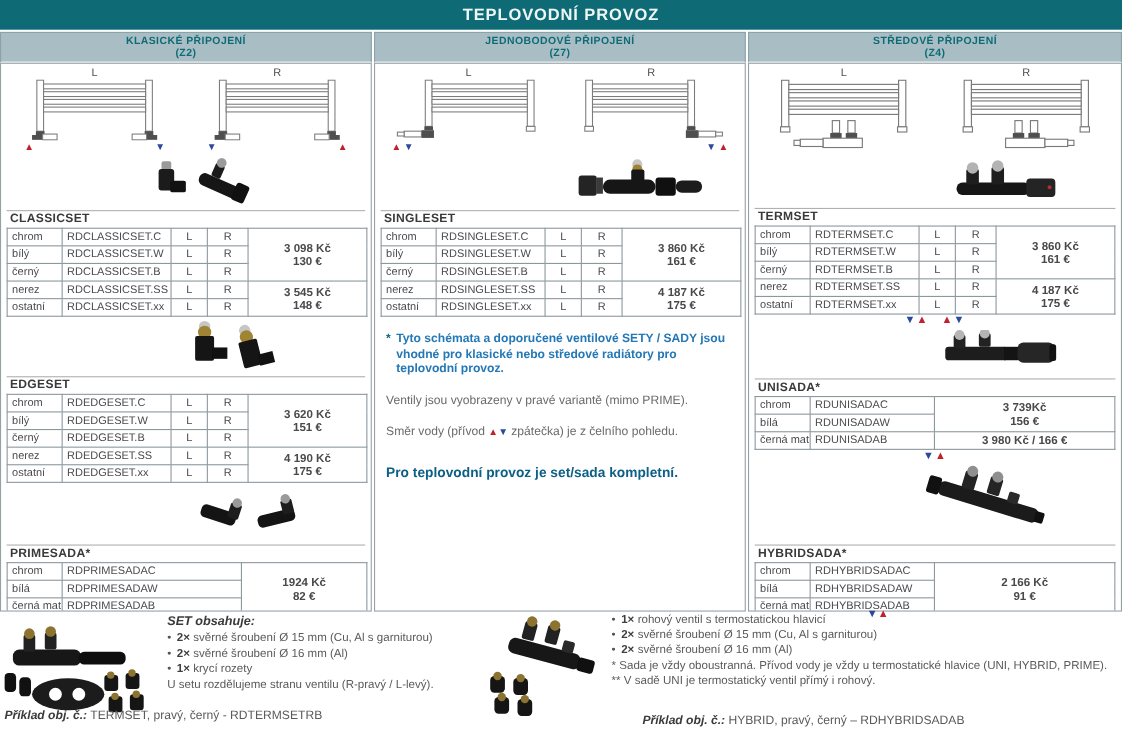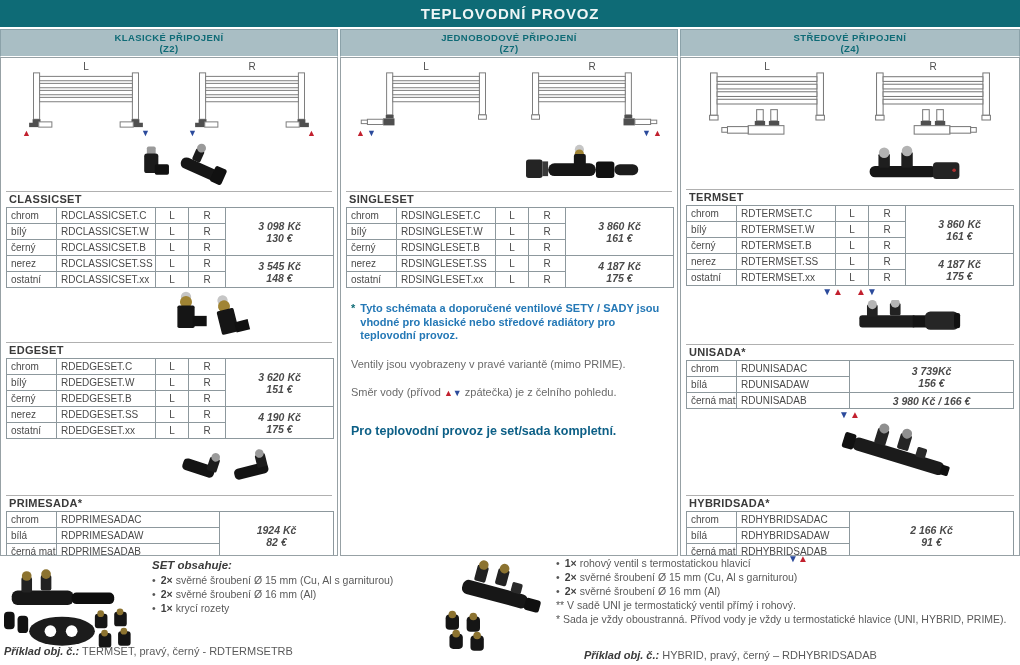--- a/index.html
+++ b/index.html
@@ -32,21 +32,21 @@
   .ph-term{margin-left:160px;height:46px;}
   .ph-uni{justify-content:flex-end;margin-right:26px;height:44px;}
   .ph-hyb{justify-content:flex-end;margin-right:30px;height:72px;}
   
   .prod-name{font-weight:bold;font-size:11px;color:#3a3a3a;margin:2px 5px 0;
        padding:1px 3px;border-top:1px solid #b0b0b0;letter-spacing:.3px;height:13px;}
   table.ptable{border-collapse:collapse;margin:0 5px;width:328px;font-size:10px;
        color:#4a4a4a;table-layout:fixed;}
   .ptable td{border:1px solid #8d989d;padding:0 4px;height:15px;overflow:hidden;white-space:nowrap;}
   td.lr{text-align:center;padding:0;}
-  td.price{text-align:center;font-weight:bold;font-size:10.5px;line-height:12px;font-style:italic;}
+  td.price{text-align:center;font-weight:bold;font-size:10.5px;line-height:12px;}
   col.w-color{width:50px;} col.w-code{width:99px;} col.w-l{width:33px;} col.w-r{width:37px;}
   col.w-code3{width:113px;}
   
   .notes{padding:14px 14px 0 10px;font-size:11px;line-height:13.5px;}
   .note1{display:flex;gap:5px;color:#2478b6;font-weight:bold;}
   .note1 .star{color:#0e6b76;}
   .note2,.note3{margin-top:15px;color:#6a6a6a;}
   .note3 .ar{font-size:9px;}
   .note4{margin-top:24px;color:#0c5f86;font-weight:bold;font-size:12.5px;}
   .arrow-row{text-align:center;font-size:10px;height:12px;line-height:11px;letter-spacing:1px;}
@@ -654,20 +654,21 @@
       <rect x="118" y="72" width="13" height="15" rx="3" fill="#151515"></rect>
         <circle cx="124" cy="72" r="3.5" fill="#8c7330"></circle>
     </svg>
   </div>
 
   <div class="set-block">
     <div class="info-title">SET obsahuje:</div>
     <div class="item"><span class="qty">2×</span><span>svěrné šroubení Ø 15 mm (Cu, Al s garniturou)</span></div>
     <div class="item"><span class="qty">2×</span><span>svěrné šroubení Ø 16 mm (Al)</span></div>
     <div class="item"><span class="qty">1×</span><span>krycí rozety</span></div>
+    <div class="info-note">U setu rozdělujeme stranu ventilu (R-pravý / L-levý).</div>
   </div>
 
   <div class="priklad" style="left:4px;top:92px;">
     <span class="b">Příklad obj. č.:</span>
     <span>TERMSET, pravý, černý - RDTERMSETRB</span>
   </div>
 
   <div class="sada-photo">
     <svg width="105" height="100" viewBox="0 0 110 100">
       <g transform="rotate(15 55 40)">
@@ -687,21 +688,21 @@
         <circle cx="19" cy="80" r="4" fill="#8c7330"></circle>
       <rect x="34" y="82" width="14" height="16" rx="4" fill="#151515"></rect>
         <circle cx="41" cy="82" r="4" fill="#8c7330"></circle>
     </svg>
   </div>
 
   <div class="sada-block">
     <div class="item"><span class="qty">1×</span><span>rohový ventil s termostatickou hlavicí</span></div>
     <div class="item"><span class="qty">2×</span><span>svěrné šroubení Ø 15 mm (Cu, Al s garniturou)</span></div>
     <div class="item"><span class="qty">2×</span><span>svěrné šroubení Ø 16 mm (Al)</span></div>
+    <div class="info-note">* Sada je vždy oboustranná. Přívod vody je vždy u termostatické hlavice (UNI, HYBRID, PRIME).</div>
     <div class="info-note">** V sadě UNI je termostatický ventil přímý i rohový.</div>
-    <div class="info-note">* Sada je vždy oboustranná. Přívod vody je vždy u termostatické hlavice (UNI, HYBRID, PRIME).</div>
   </div>
 
   <div class="priklad" style="left:556px;top:96px;padding-left:28px;">
     <span class="b">Příklad obj. č.:</span>
     <span>HYBRID, pravý, černý – RDHYBRIDSADAB</span>
   </div>
 </div>
 
 </body></html>

